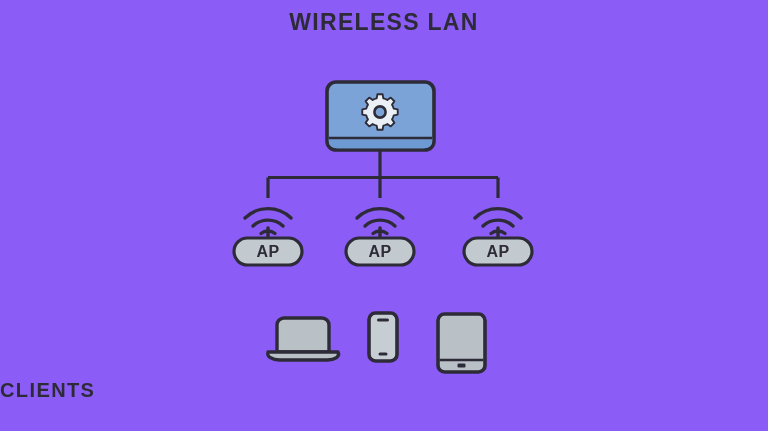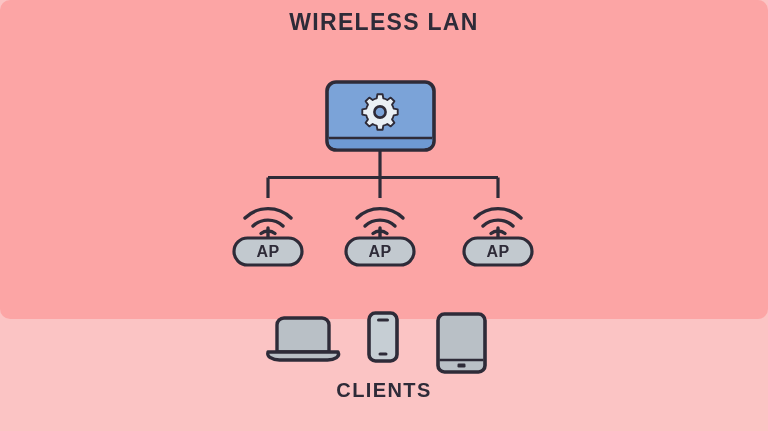--- a/index.html
+++ b/index.html
@@ -9,23 +9,22 @@
   body {
     width: 768px;
     height: 431px;
     overflow: hidden;
     font-family: "Liberation Sans", sans-serif;
     background: #fbc4c4;
   }
   #canvas {
     position: relative;
     width: 768px;
-    height: 319px;
-    background: #fca5a5;
-    border-radius: 10px;
+    height: 431px;
+    background: #8b5cf6;
   }
   .title {
     position: absolute;
     left: 0;
     top: 8px;
     width: 768px;
     text-align: center;
     color: #2e2b38;
     font-weight: bold;
     font-size: 23px;
@@ -33,21 +32,20 @@
     line-height: 28px;
   }
   .title-line {
     display: block;
   }
   .clients-label {
     position: absolute;
     left: 0;
     top: 379px;
     width: 768px;
-    text-align: center;
     color: #2e2b38;
     font-weight: bold;
     font-size: 20px;
     letter-spacing: 1.4px;
   }
   .svg-layer {
     position: absolute;
     left: 0;
     top: 0;
   }

